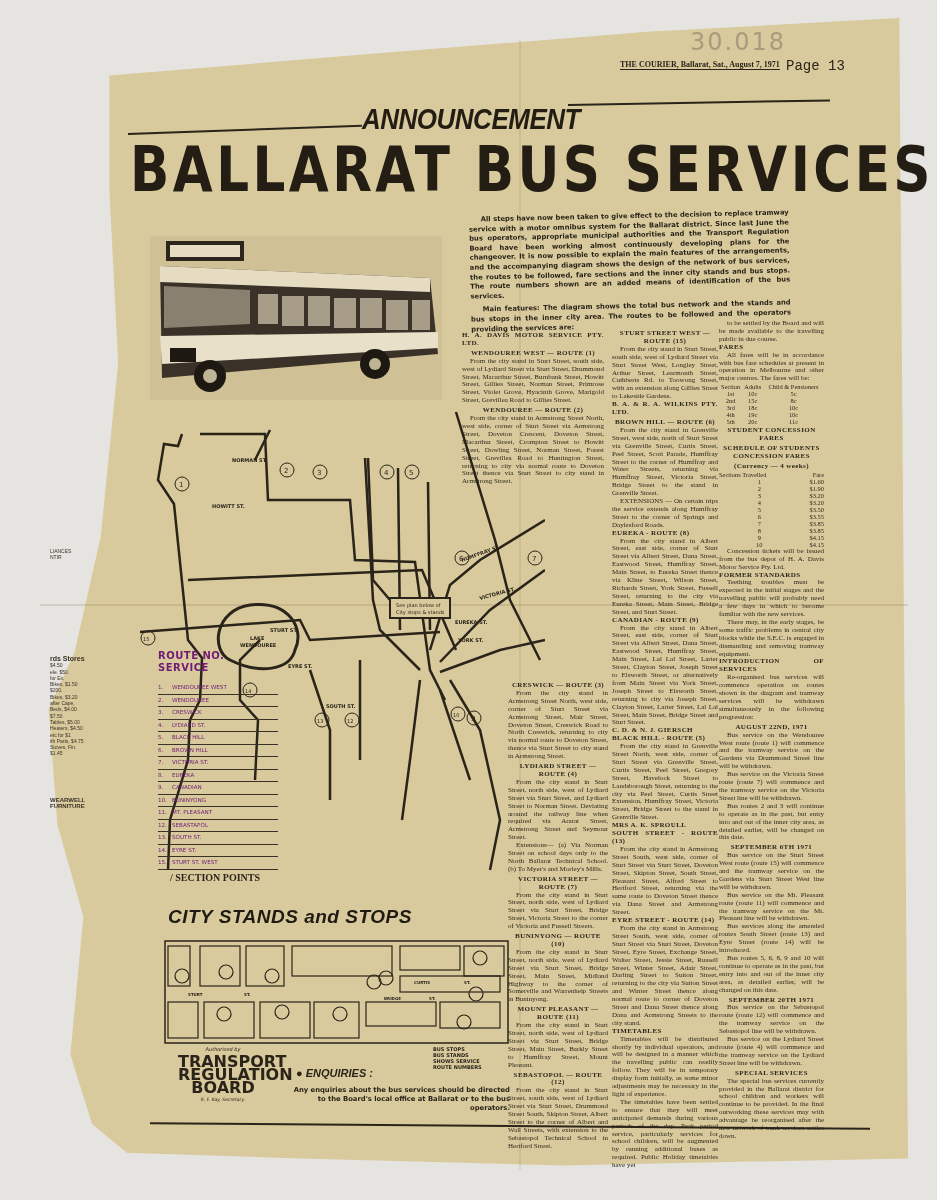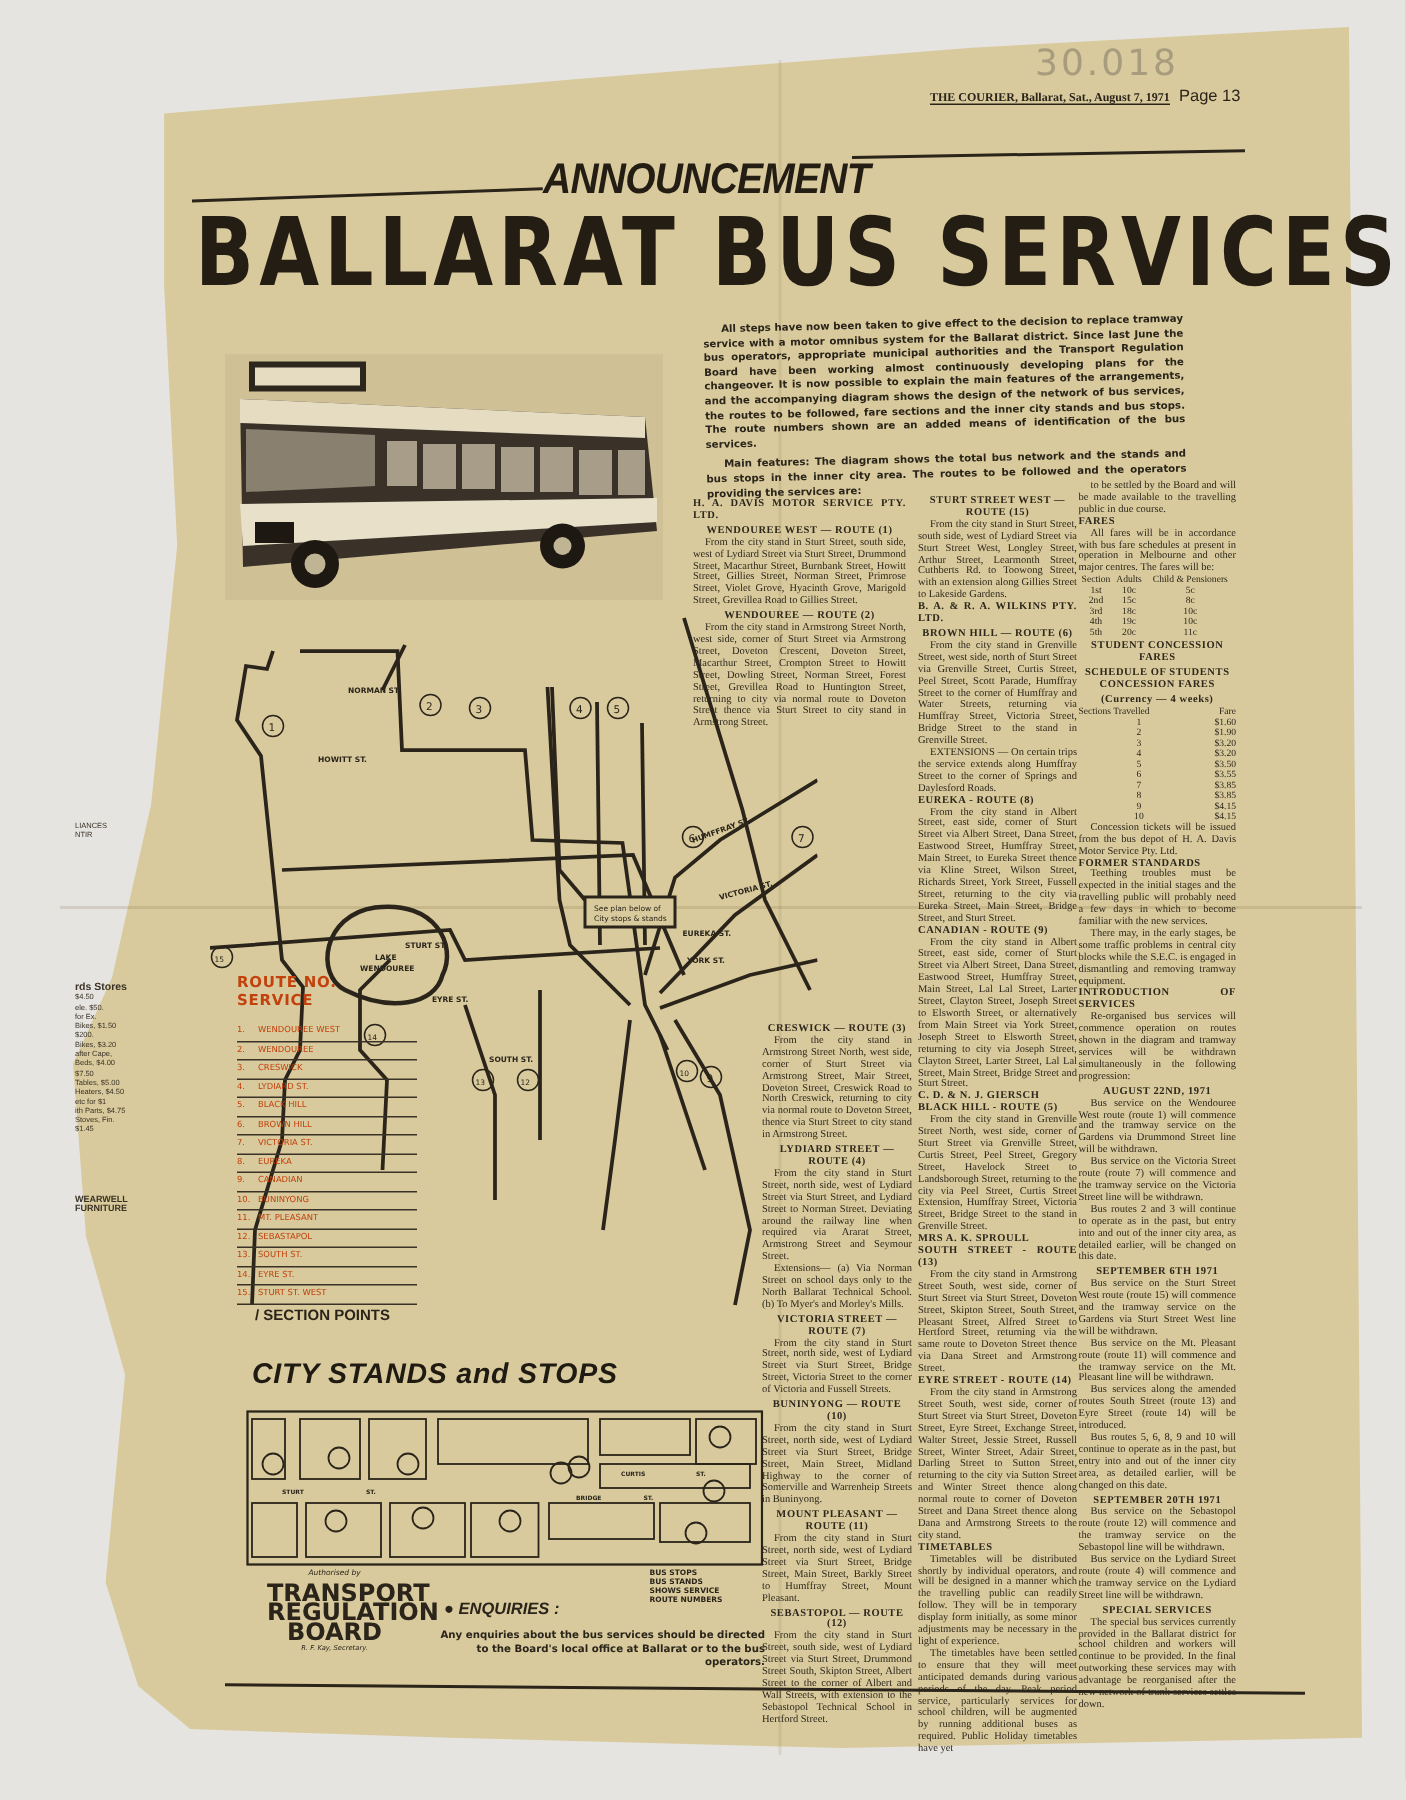--- a/index.html
+++ b/index.html
@@ -3,33 +3,33 @@
 <meta charset="utf-8">
 <style>
   html,body{margin:0;padding:0;}
   body{width:937px;height:1200px;background:#e6e4e0;position:relative;overflow:hidden;font-family:"DejaVu Serif",serif;}
   .paper{position:absolute;left:40px;top:18px;width:868px;height:1152px;background:#d8ca9c;
     clip-path:polygon(8% 5%,40% 3%,70% 1.2%,99% 0,100% 99%,60% 99.6%,30% 99%,10% 98.5%,6% 96%,3.5% 90%,5% 78%,2% 70%,1% 60%,4% 55%,7% 45%,9% 30%,8% 15%);}
   .fold-h{position:absolute;left:40px;right:29px;top:604px;height:2px;background:rgba(120,100,60,.18);}
   .fold-v{position:absolute;top:40px;bottom:30px;left:519px;width:2px;background:rgba(120,100,60,.12);}
   .pencil{position:absolute;left:690px;top:28px;font-family:"DejaVu Sans",sans-serif;font-size:24px;color:rgba(120,110,95,.5);letter-spacing:2px;}
   .masthead{position:absolute;left:620px;top:60px;font-family:"Liberation Serif",serif;font-size:8px;font-weight:bold;color:#2a241a;border-bottom:1px solid #2a241a;}
-  .pageno{position:absolute;left:786px;top:58px;font-family:Liberation Sans, sans-serif;font-size:11px;color:#2a241a;}
+  .pageno{position:absolute;left:786px;top:58px;font-family:Liberation Mono, monospace;font-size:14px;color:#2a241a;}
   .announce-line{position:absolute;height:2px;background:#2a241a;}
   .announce{position:absolute;left:362px;top:104px;font-family:"Liberation Sans",sans-serif;font-style:italic;font-weight:bold;font-size:26px;color:#231d14;letter-spacing:-0.5px;transform:scaleY(1.1);}
   .headline{position:absolute;left:130px;top:132px;font-family:"DejaVu Sans",sans-serif;font-weight:bold;font-size:60px;color:#231d14;letter-spacing:4px;transform:scaleX(.86) scaleY(1.05);transform-origin:left top;white-space:nowrap;}
   .intro{position:absolute;left:470px;top:212px;width:320px;font-family:"DejaVu Sans",sans-serif;font-size:6.8px;line-height:9.6px;color:#2a241a;transform:rotate(-1.3deg);text-align:justify;font-weight:bold;}
   .intro p{margin:0 0 4px 0;text-indent:12px;}
   .bus{position:absolute;left:150px;top:236px;width:292px;height:164px;}
   .map{position:absolute;left:140px;top:400px;width:405px;height:500px;}
-  .legend{position:absolute;left:158px;top:650px;width:120px;font-family:"DejaVu Sans",sans-serif;color:#c2410c;}
+  .legend{position:absolute;left:158px;top:650px;width:120px;font-family:"DejaVu Sans",sans-serif;color:#701a75;}
   .legend h3{margin:0 0 8px 0;font-size:10px;line-height:12px;font-weight:bold;letter-spacing:.5px;}
   .legend .row{font-size:5.6px;border-bottom:1px solid #3a3226;height:11.5px;line-height:11.5px;white-space:nowrap;}
   .legend .num{display:inline-block;width:14px;}
-  .section-pts{position:absolute;left:170px;top:872px;font-family:Liberation Sans, sans-serif;font-size:10px;font-weight:bold;color:#2a241a;}
+  .section-pts{position:absolute;left:170px;top:872px;font-family:Liberation Serif, serif;font-size:10px;font-weight:bold;color:#2a241a;}
   .city-title{position:absolute;left:168px;top:906px;font-family:"Liberation Sans",sans-serif;font-style:italic;font-weight:bold;font-size:19px;color:#1f1a12;letter-spacing:.5px;white-space:nowrap;}
   .citymap{position:absolute;left:164px;top:940px;width:345px;height:104px;}
   .auth{position:absolute;left:178px;top:1046px;width:90px;text-align:center;font-family:"DejaVu Sans",sans-serif;color:#2a241a;}
   .auth .small{font-size:5px;font-style:italic;}
   .auth .big{font-size:16px;font-weight:bold;line-height:13px;margin-top:3px;}
   .auth .sec{font-size:4.5px;font-style:italic;margin-top:3px;}
   .mlegend{position:absolute;left:433px;top:1046px;font-family:"DejaVu Sans",sans-serif;font-size:5px;font-weight:bold;color:#2a241a;line-height:6px;}
   .enq{position:absolute;left:296px;top:1067px;font-family:"Liberation Sans",sans-serif;font-style:italic;font-weight:bold;font-size:11px;color:#2a241a;}
   .enq-body{position:absolute;left:290px;top:1086px;width:220px;text-align:right;font-family:"DejaVu Sans",sans-serif;font-size:6.8px;font-weight:bold;line-height:9px;color:#2a241a;}
   .col{position:absolute;font-family:"Liberation Serif",serif;font-size:7px;line-height:7.9px;color:#2d271c;text-align:justify;}

